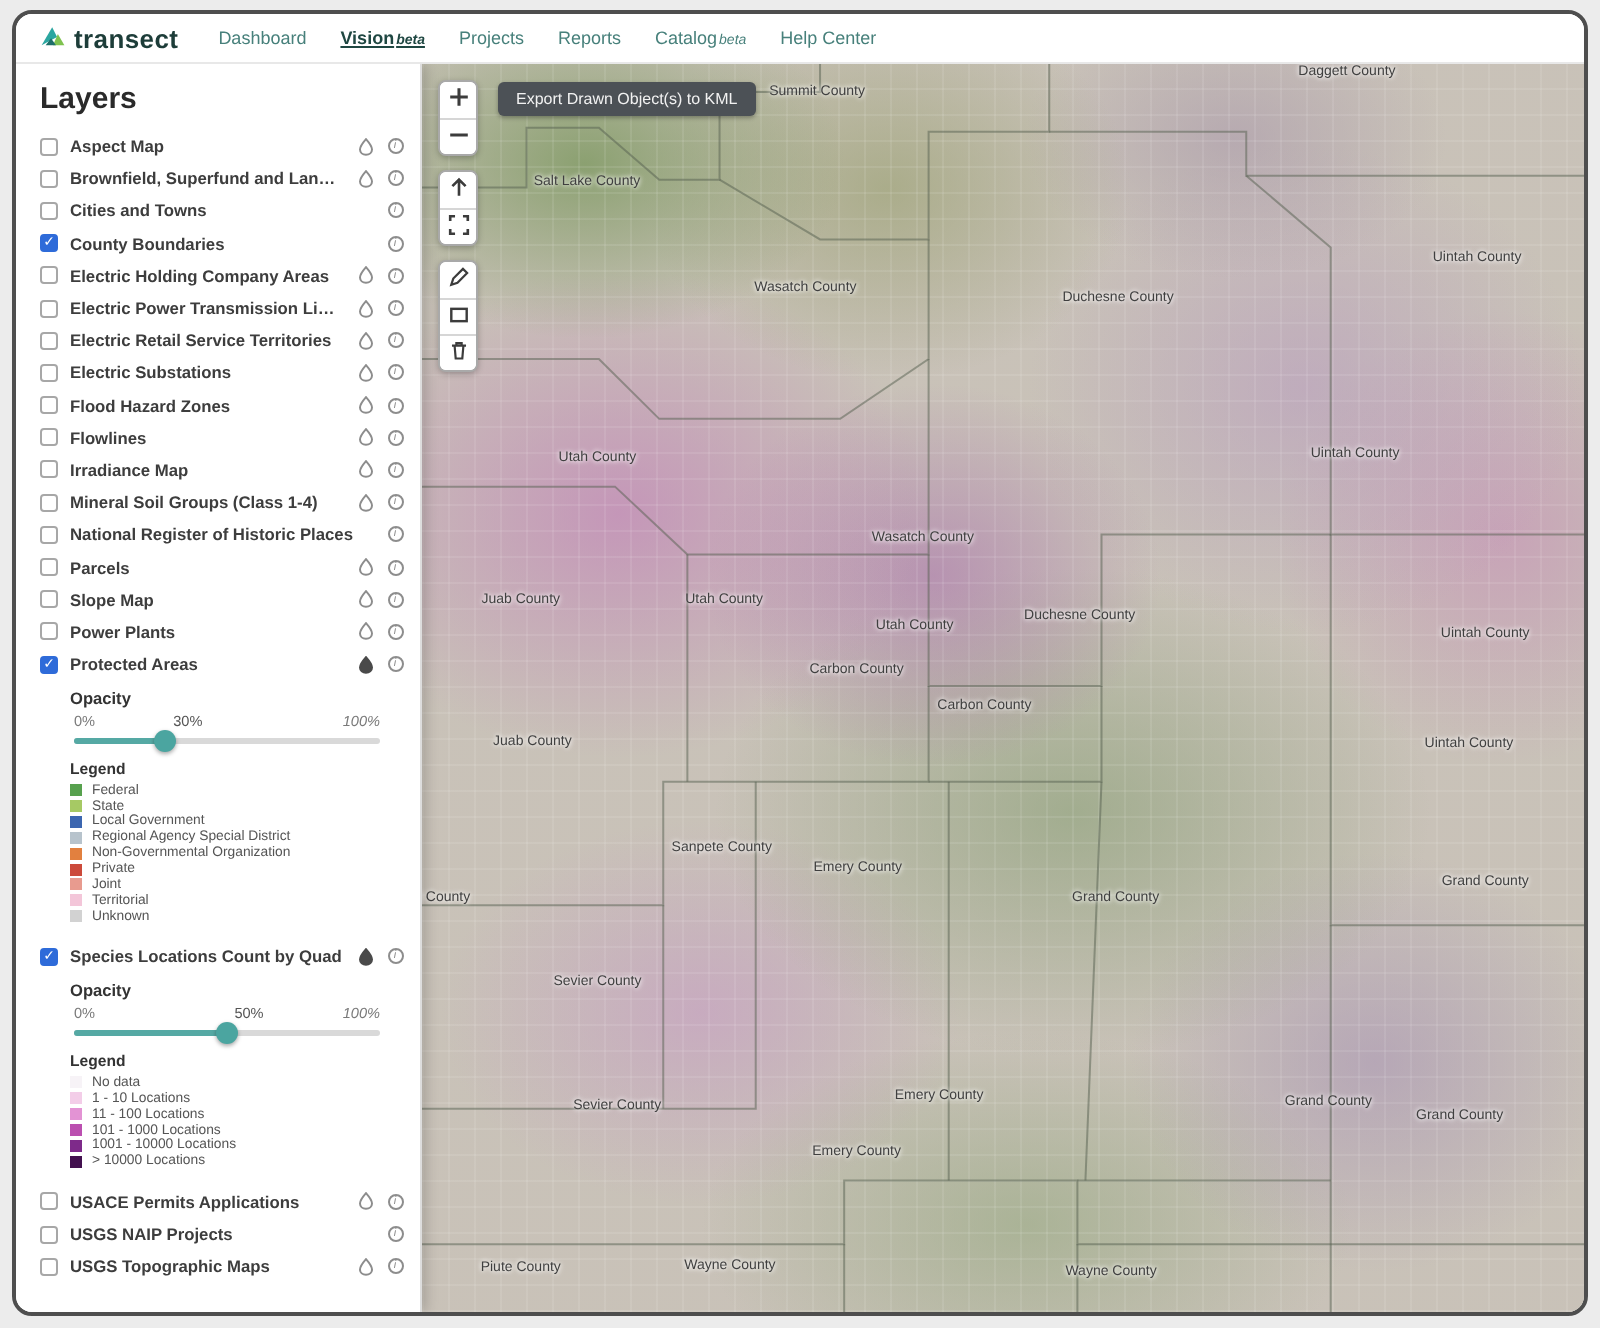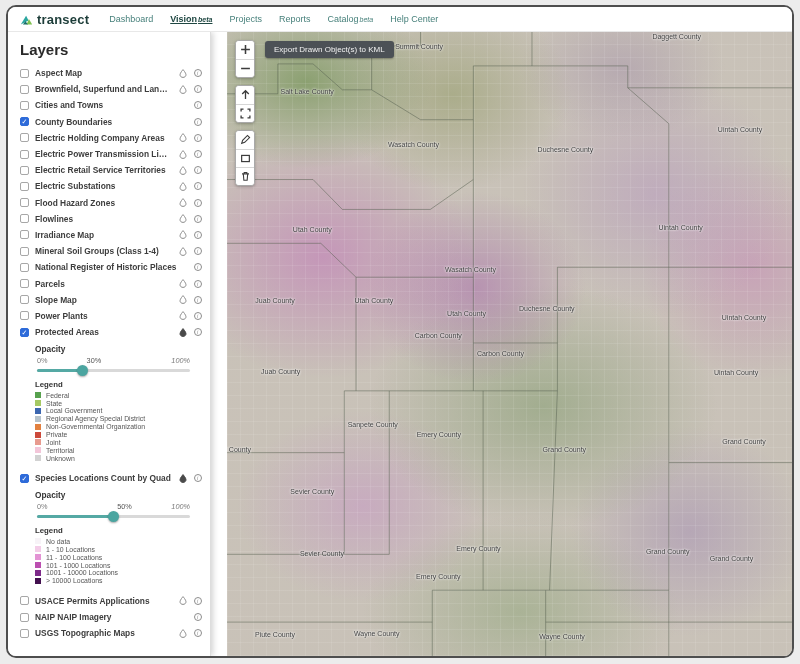--- a/index.html
+++ b/index.html
@@ -4,21 +4,21 @@
 <style>
   * { margin:0; padding:0; box-sizing:border-box; }
   html,body { width:800px; height:664px; font-family:"Liberation Sans", sans-serif; }
   .stage { position:relative; width:800px; height:664px; background:#ececec; }
   .window { position:absolute; left:6px; top:5px; width:788px; height:653px; background:#fff;
             border:2px solid #4e4e4e; border-radius:10px; overflow:hidden; display:flex; flex-direction:column; }
 
   
   .header { height:25px; flex:0 0 25px; display:flex; align-items:center; padding:0 12px; gap:20px;
             background:#fff; border-bottom:1px solid #e8e8e8; z-index:5; }
-  .brand { display:flex; align-items:flex-end; gap:4px; cursor:pointer; }
+  .brand { display:flex; align-items:flex-start; gap:4px; cursor:pointer; }
   .brand svg { width:13px; height:13px; }
   .brand-name { font-size:13px; font-weight:bold; color:#1d3d39; letter-spacing:.2px; }
   .nav { display:flex; gap:17px; align-items:center; }
   .nav-item { font-size:9px; color:#47807b; cursor:pointer; white-space:nowrap; }
   .nav-item .beta { font-style:italic; font-size:7px; margin-left:1px; }
   .nav-item.active { color:#1f4742; font-weight:bold; text-decoration:underline; }
 
   
   .body { flex:1; display:flex; min-height:0; }
   .sidebar { width:203px; flex:0 0 203px; background:#fff; border-right:1px solid #ddd;
@@ -48,21 +48,21 @@
   .track .fill { height:100%; background:#55a9a4; border-radius:2px; }
   .knob { position:absolute; top:10px; width:11px; height:11px; margin-left:-5.5px; background:#4ba5a0;
           border-radius:50%; box-shadow:0 1px 2px rgba(0,0,0,.35); cursor:pointer; }
   .legend { margin:3px 0 2px; }
   .legend-title { font-size:7.8px; font-weight:bold; color:#333; margin-bottom:2px; }
   .legend-item { display:flex; align-items:center; gap:5px; height:7.9px; }
   .swatch { width:6px; height:6px; flex:0 0 6px; }
   .legend-text { font-size:6.9px; color:#555; white-space:nowrap; }
 
   
-  .map { position:relative; flex:1; overflow:hidden; cursor:grab;margin-left:16px; }
+  .map { position:relative; flex:1; overflow:hidden; cursor:grab; }
   .map-art { position:absolute; inset:0;
     background-color:#b3ab97;
     background-image:
       repeating-linear-gradient(0deg, rgba(255,255,255,.09) 0 1px, transparent 1px 13px),
       repeating-linear-gradient(90deg, rgba(255,255,255,.09) 0 1px, transparent 1px 13px),
       radial-gradient(ellipse 32% 20% at 14% 8%,  rgba(124,152,95,.8), transparent 70%),
       radial-gradient(ellipse 30% 22% at 40% 10%, rgba(150,158,108,.6), transparent 70%),
       radial-gradient(ellipse 26% 16% at 70% 6%,  rgba(168,150,170,.55), transparent 70%),
       radial-gradient(ellipse 38% 28% at 17% 36%, rgba(194,128,184,.66), transparent 70%),
       radial-gradient(ellipse 28% 22% at 44% 41%, rgba(172,118,172,.62), transparent 70%),
@@ -456,21 +456,21 @@
                     <path d="M4 .6C4 .6 1 4 1 5.8 1 7.3 2.3 8.4 4 8.4s3-1.1 3-2.6C7 4 4 .6 4 .6z" fill="none" stroke="#8d8d8d" stroke-width="1"></path>
                   </svg>
                 </span>
                 <span class="ricon">
                   <span class="info-badge">i</span>
                 </span>
               </span>
             </div>
             <div class="layer-row">
               <span class="checkbox"></span>
-              <span class="layer-label">NAIP NAIP Imagery</span>
+              <span class="layer-label">USGS NAIP Projects</span>
               <span class="row-icons">
                 <span class="ricon">
                   <span class="info-badge">i</span>
                 </span>
               </span>
             </div>
             <div class="layer-row">
               <span class="checkbox"></span>
               <span class="layer-label">USGS Topographic Maps</span>
               <span class="row-icons">

